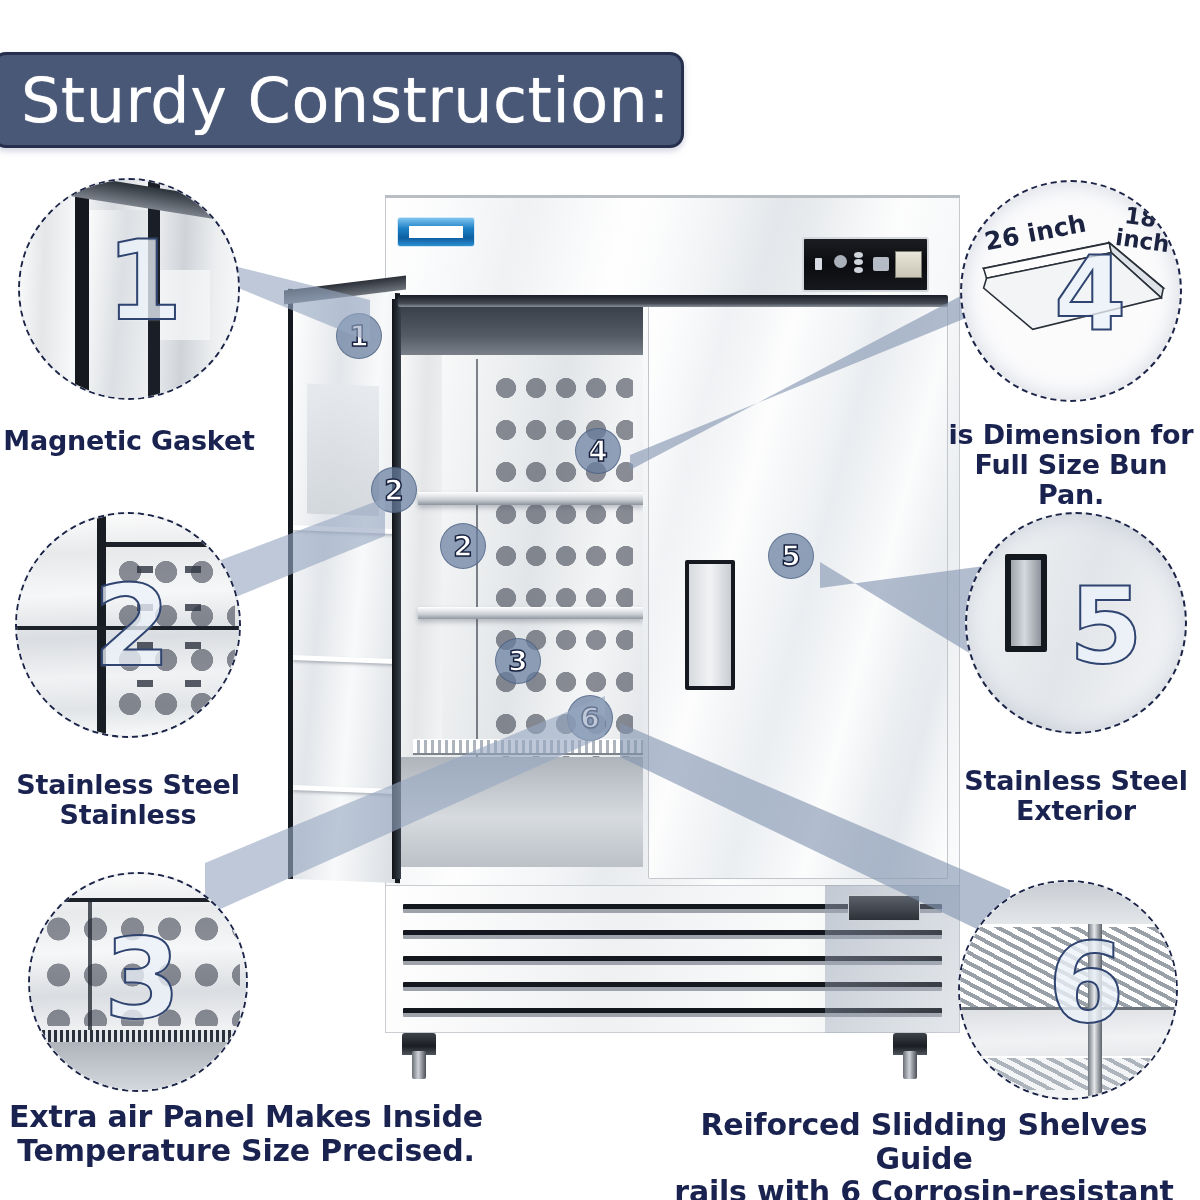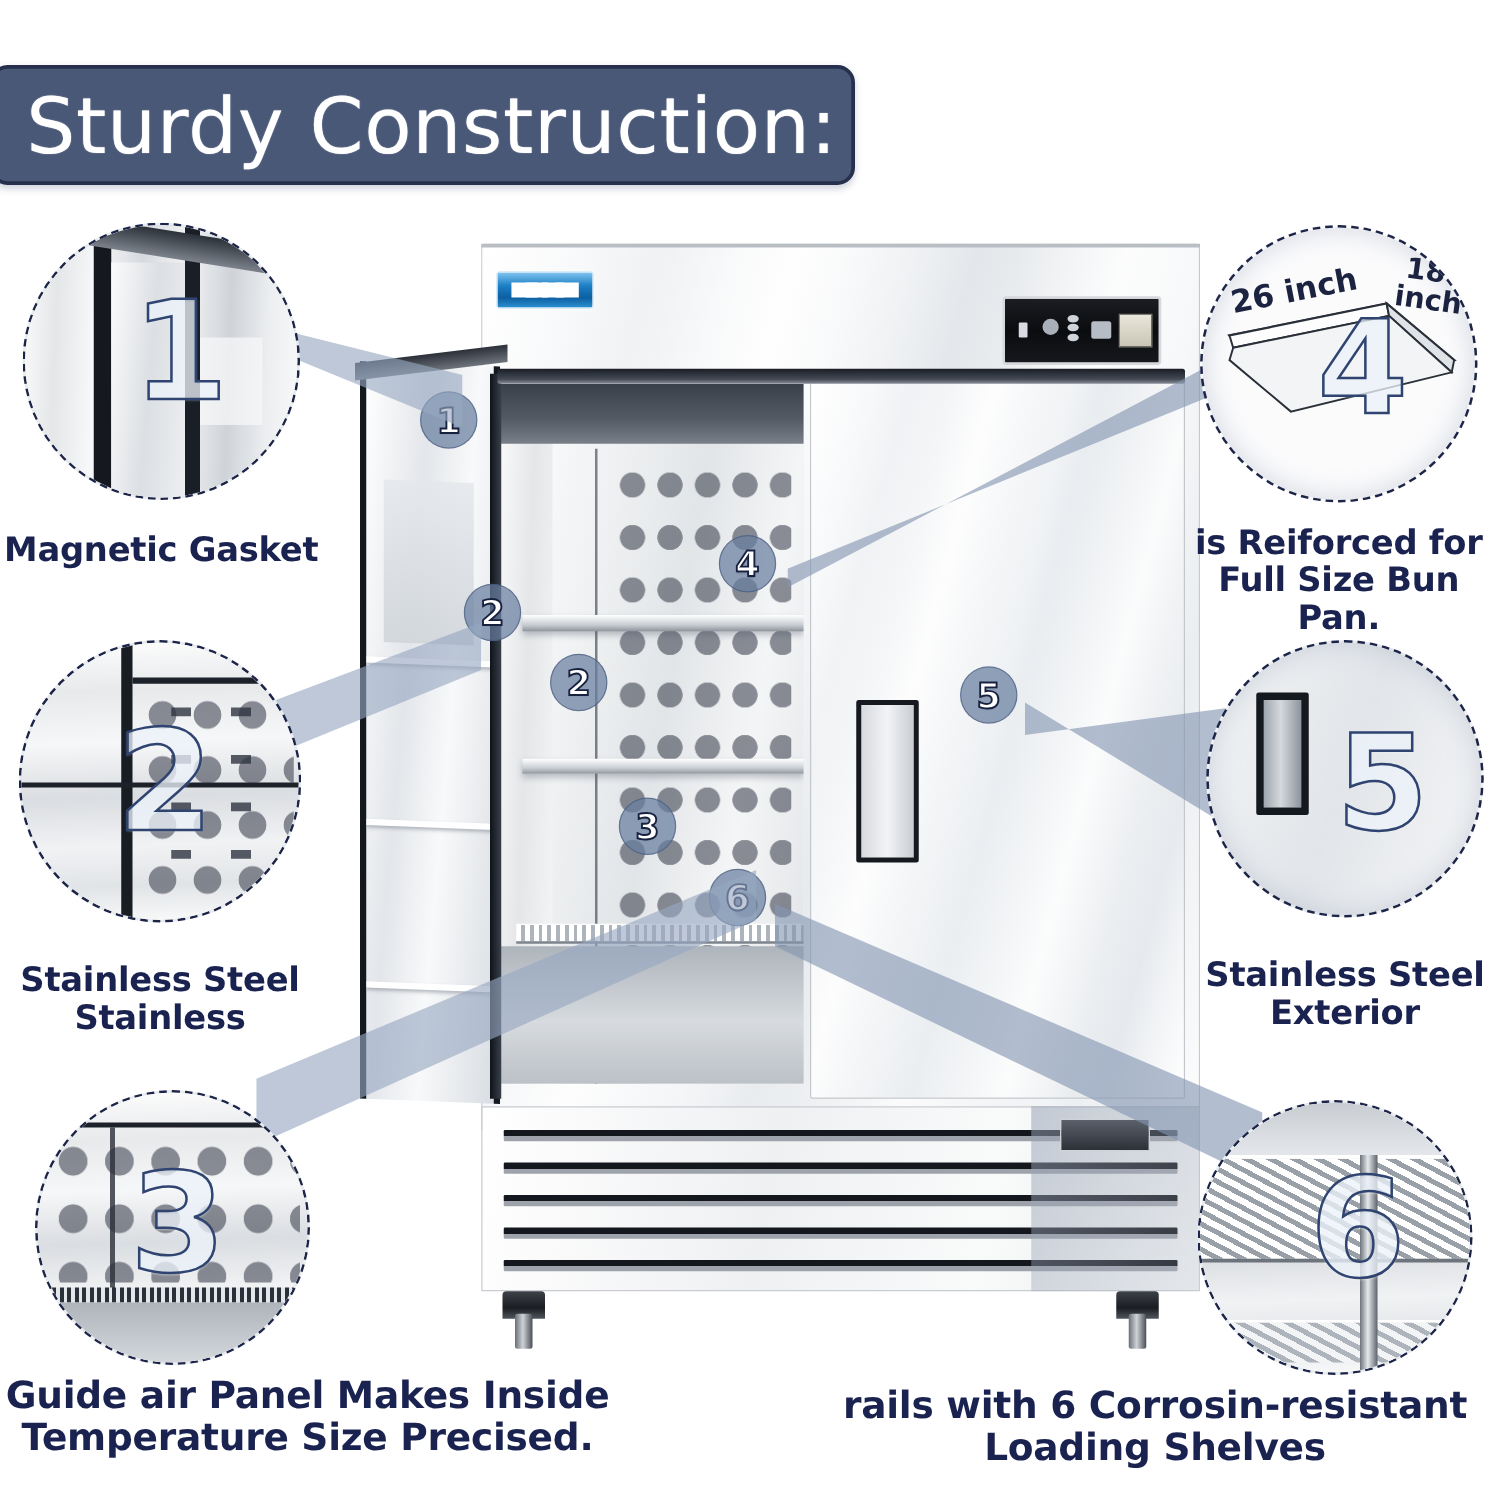--- a/index.html
+++ b/index.html
@@ -372,41 +372,41 @@
     <div style="position:absolute;left:0;top:24px;right:0;height:4px;background:#1c212a;"></div>
     <div style="position:absolute;left:58px;top:28px;width:4px;bottom:58px;background:#1c212a;opacity:.75;"></div>
     <div class="dots" style="left:10px;top:32px;right:6px;bottom:64px;background-size:37px 46px;"></div>
     <div style="position:absolute;left:0;bottom:48px;right:0;height:12px;
                 background:repeating-linear-gradient(90deg,#2a3039 0 3px,#e3e6ea 3px 6px);"></div>
     <div style="position:absolute;left:0;bottom:0;right:0;height:48px;
                 background:linear-gradient(180deg,#aeb4bb,#d4d8dd);"></div>
   </div>
   <div class="num" style="left:76px; top:52px; font-size:110px;">3</div>
   <div class="cap" style="left:-28px; top:212px; width:492px; font-size:30px;">
-    <div>Guide air Panel Makes Inside</div>
+    <div>Extra air Panel Makes Inside</div>
     <div>Temperature Size Precised.</div>
   </div>
 </div>
 
 <div class="callout" style="left:960px; top:180px;">
   <div class="disc" style="width:222px; height:222px; background:#fbfbfc;">
     <svg viewBox="0 0 222 222" style="position:absolute;inset:0;width:100%;height:100%;">
       <polygon points="22,88 150,62 205,108 72,142" fill="#eef0f2" stroke="#2a3039" stroke-width="2"></polygon>
       <polygon points="22,88 150,62 152,72 25,98" fill="#fdfdfd" stroke="#2a3039" stroke-width="1.6"></polygon>
       <polygon points="150,62 205,108 203,118 152,72" fill="#dfe3e7" stroke="#2a3039" stroke-width="1.6"></polygon>
       <polygon points="25,98 152,72 203,118 72,150 22,108" fill="#f2f4f6" stroke="#2a3039" stroke-width="1.6"></polygon>
     </svg>
     <div class="pan-dim" style="left:22px; top:36px; font-size:25px; transform:rotate(-11deg);">26 inch</div>
     <div class="pan-dim" style="left:155px; top:24px; font-size:23px; line-height:1; transform:rotate(8deg);">
       <div style="width:44px; white-space:normal; text-align:center;">18 inch</div>
     </div>
   </div>
   <div class="num" style="left:94px; top:62px; font-size:104px;">4</div>
   <div class="cap" style="left:-18px; top:224px; width:258px; font-size:27px;">
-    <div>is Reiforced for</div>
+    <div>is Dimension for</div>
     <div>Full Size Bun Pan.</div>
   </div>
 </div>
 
 <div class="callout" style="left:965px; top:512px;">
   <div class="disc" style="width:222px; height:222px; background:linear-gradient(110deg,#f3f5f6,#e2e5e9 50%,#f6f7f8);">
     <div style="position:absolute;left:38px;top:40px;width:42px;height:98px;
                 background:linear-gradient(90deg,#9fa5ad,#d5d9dd 45%,#8e949c);
                 border:6px solid #14181f;border-radius:2px;"></div>
   </div>
@@ -427,16 +427,17 @@
     <div style="position:absolute;left:0;bottom:8px;right:0;height:34px;
                 background:repeating-linear-gradient(28deg,#f2f4f6 0 5px,#aeb4bc 5px 9px);
                 border-top:2px solid #fff;"></div>
     <div style="position:absolute;left:128px;top:0;width:14px;height:100%;
                 background:linear-gradient(90deg,#6c737b,#e6e9ec 45%,#5c626a);"></div>
     <div style="position:absolute;left:0;top:0;right:0;height:42px;
                 background:linear-gradient(180deg,#c8ccd2,#e4e7ea);"></div>
   </div>
   <div class="num" style="left:90px; top:48px; font-size:110px;">6</div>
   <div class="cap" style="left:-310px; top:212px; width:552px; font-size:30px;">
+    <div>Reiforced Slidding Shelves Guide</div>
     <div>rails with 6 Corrosin-resistant</div>
     <div>Loading Shelves</div>
   </div>
 </div>
 
 </body></html>

